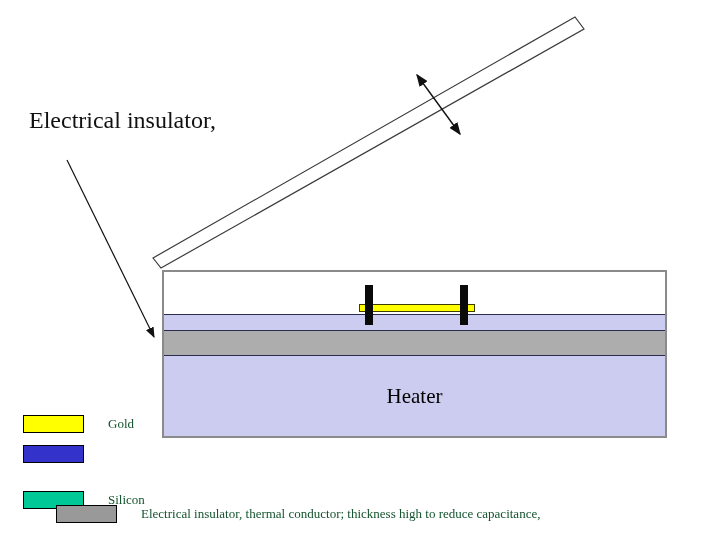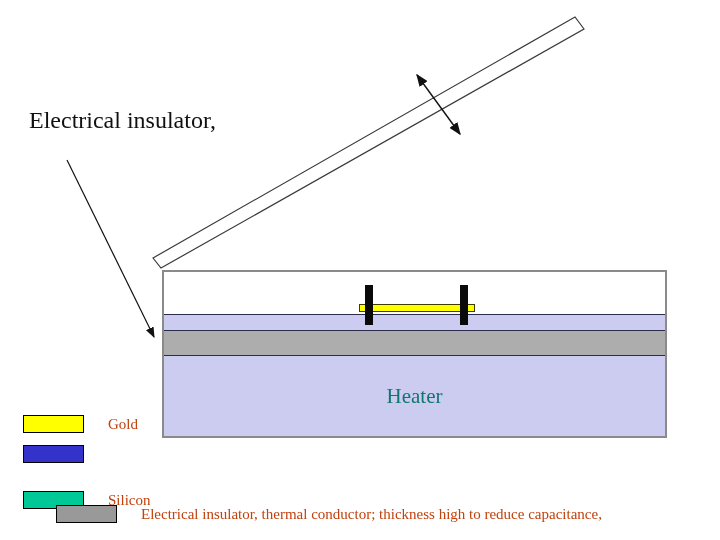--- a/index.html
+++ b/index.html
@@ -41,21 +41,21 @@
   .layer { width: 100%; box-sizing: border-box; }
   .layer-air      { height: 42px; background: #ffffff; }
   .layer-thin-lav { height: 17px; background: #ccccf0;
                     border-top: 1px solid #2b2b4d; border-bottom: 1px solid #2b2b4d; }
   .layer-gray     { height: 25px; background: #adadad;
                     border-bottom: 1px solid #2b2b4d; }
   .layer-heater   { height: 80px; background: #ccccf0;
                     display: flex; align-items: center; justify-content: center; }
   .heater-text {
     font-size: 21px;
-    color: #0f766e;
+    color: #000000;
   }
   
   .gold-bar {
     position: absolute;
     left: 359px; top: 304px;
     width: 116px; height: 8px;
     background: #ffff00;
     border: 1px solid #3d3d00;
     box-sizing: border-box;
   }
@@ -78,22 +78,22 @@
   .legend-row-1 { top: 445px; }
   .legend-row-2 { top: 491px; }
   .legend-row-3 { top: 505px; margin-left: 33px; }
   .swatch {
     width: 59px; height: 16px;
     border: 1px solid #000000;
     flex: 0 0 auto;
   }
   .legend-label {
     margin-left: 24px;
-    font-size: 15px;
-    color: #c2410c;
+    font-size: 13px;
+    color: #14532d;
     white-space: nowrap;
   }
 </style>
 </head>
 <body>
 
 <div class="canvas">
 
   <svg class="overlay-svg" viewBox="0 0 720 540" xmlns="http://www.w3.org/2000/svg">
     <defs>

